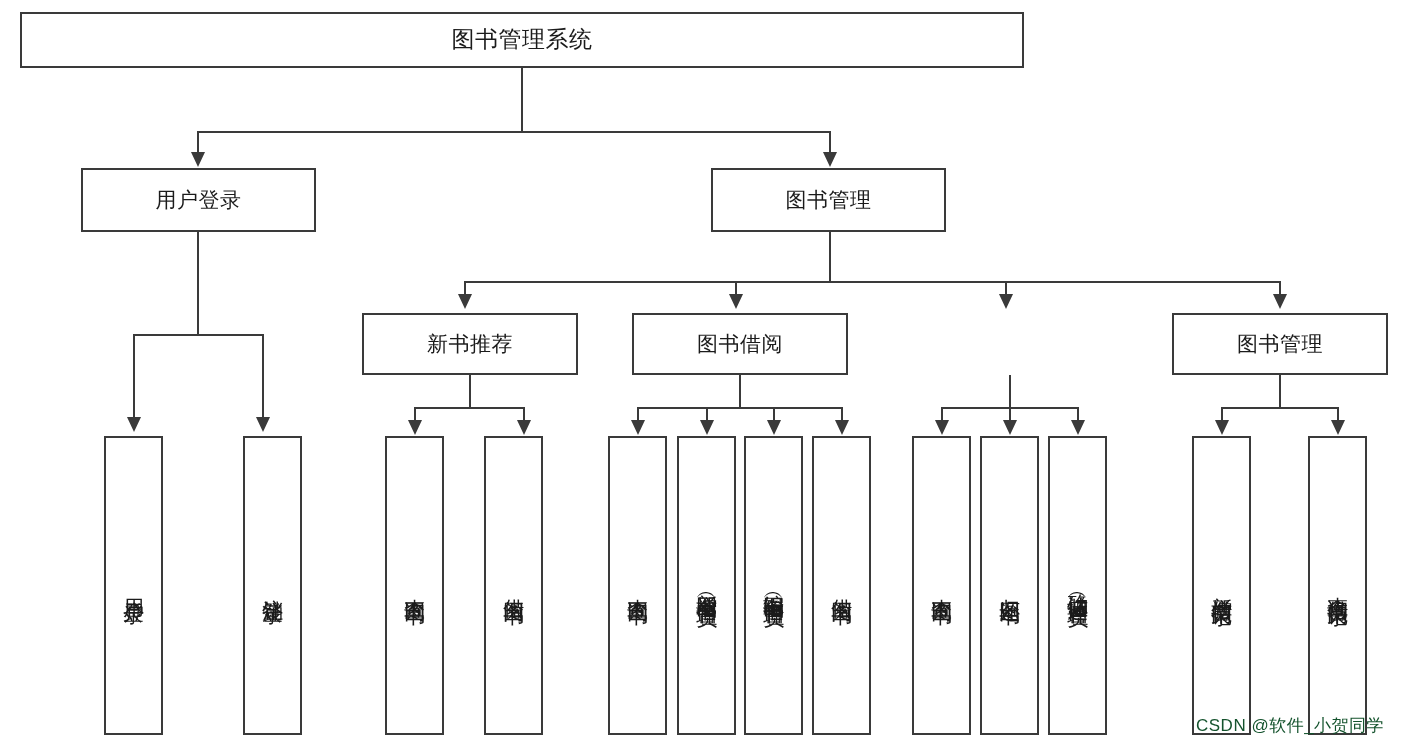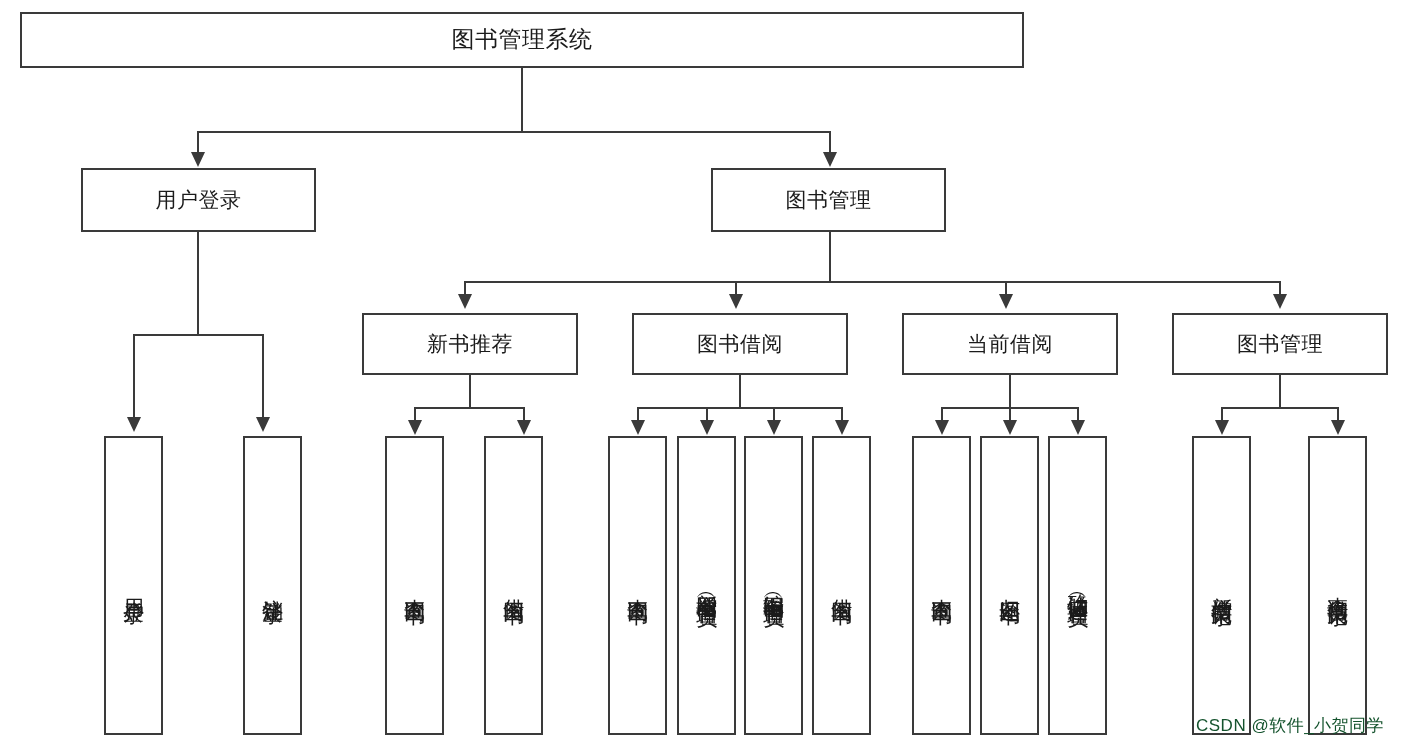--- a/index.html
+++ b/index.html
@@ -121,23 +121,20 @@
   <div class="arrow" style="left:999px;top:294px;"></div>
   <div class="seg v" style="left:1279px;top:281px;height:14px;"></div>
   <div class="arrow" style="left:1273px;top:294px;"></div>
 
   <div class="node lvl3" style="left:632px;top:313px;width:216px;height:62px;">
     <span class="label">图书借阅</span>
   </div>
   <div class="node lvl3" style="left:362px;top:313px;width:216px;height:62px;">
     <span class="label">新书推荐</span>
   </div>
-  <div class="node lvl3" style="left:902px;top:313px;width:216px;height:62px;">
-    <span class="label">当前借阅</span>
-  </div>
   <div class="node lvl3" style="left:1172px;top:313px;width:216px;height:62px;">
     <span class="label">图书管理</span>
   </div>
 
   <div class="seg v" style="left:469px;top:375px;height:33px;"></div>
   <div class="seg h" style="left:414px;top:407px;width:110px;"></div>
   <div class="seg v" style="left:414px;top:407px;height:14px;"></div>
   <div class="arrow" style="left:408px;top:420px;"></div>
   <div class="seg v" style="left:523px;top:407px;height:14px;"></div>
   <div class="arrow" style="left:517px;top:420px;"></div>

